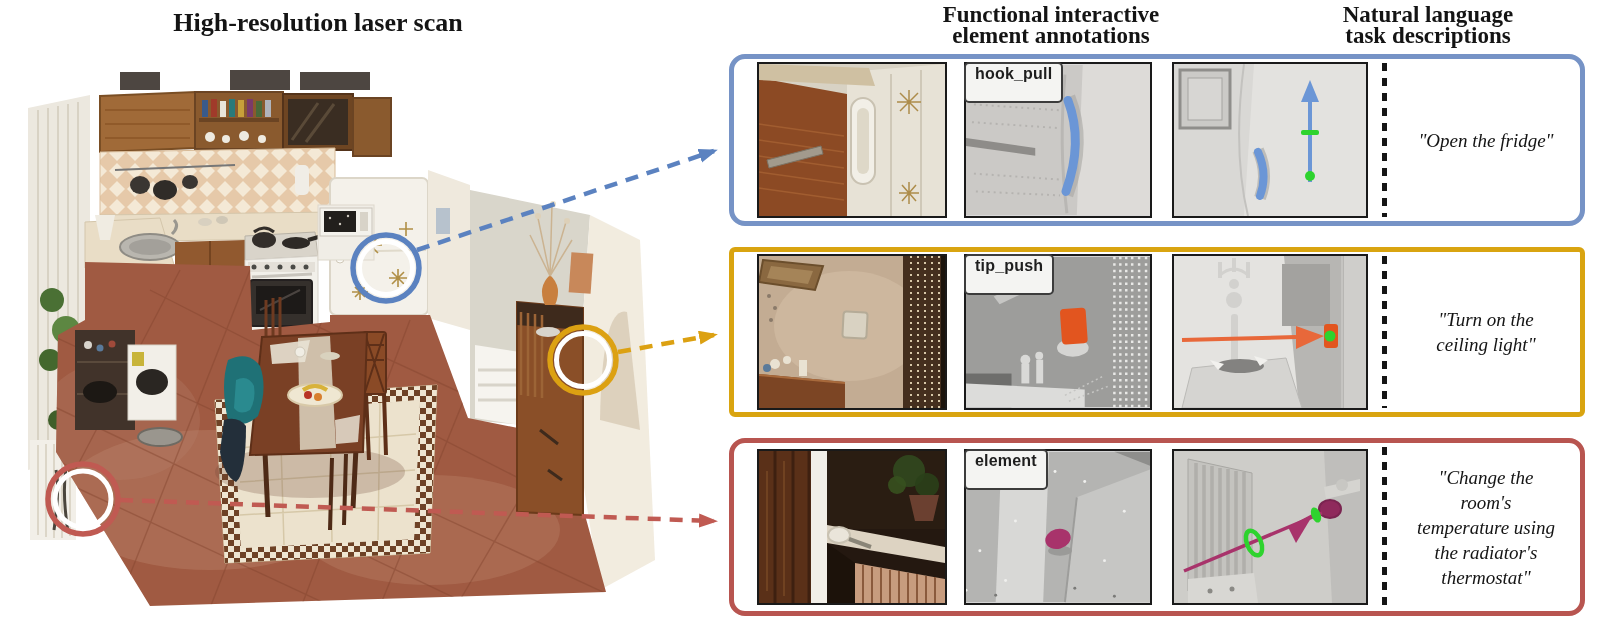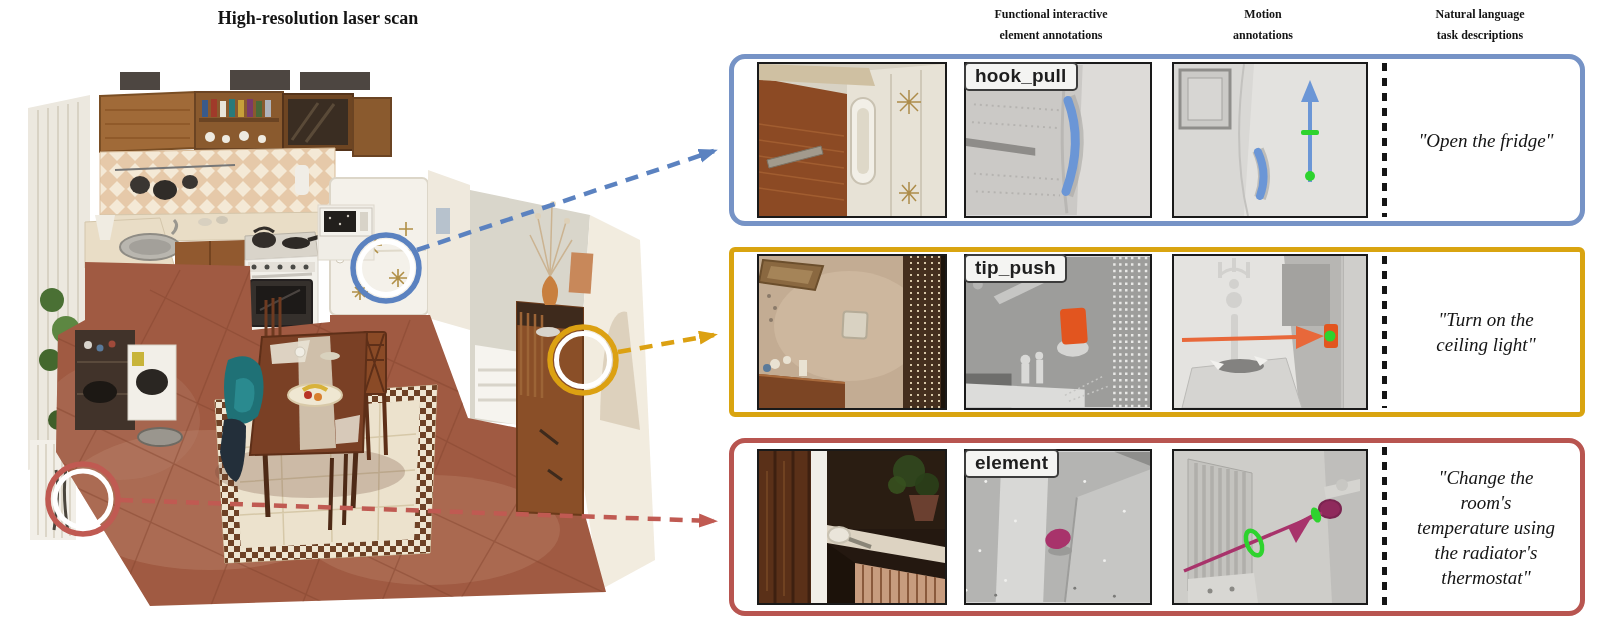--- a/index.html
+++ b/index.html
@@ -1,53 +1,51 @@
 <!DOCTYPE html>
 <html><head>
 <meta charset="utf-8">
 <style>
   html,body{margin:0;padding:0;background:#ffffff;}
   .canvas{position:relative;width:1601px;height:625px;background:#fff;overflow:hidden;
           font-family:"Liberation Serif", serif;color:#141414;}
   .hdr{position:absolute;text-align:center;font-weight:bold;white-space:pre-line;}
-  .scan-title{left:108px;top:8px;width:420px;font-size:18px;}
-  .col-hdr{font-size:12px;line-height:21px;top:4px;}
+  .scan-title{left:108px;top:8px;width:420px;font-size:26px;}
+  .col-hdr{font-size:23px;line-height:21px;top:4px;}
   .col-hdr.c1{left:931px;width:240px;}
   .col-hdr.c2{left:1173px;width:180px;}
-  .col-hdr.c3{left:1370px;width:220px;}
+  .col-hdr.c3{left:1318px;width:220px;}
   .scene{position:absolute;left:0;top:55px;width:700px;height:570px;}
   .overlay{position:absolute;left:0;top:0;width:1601px;height:625px;pointer-events:none;}
   .rowbox{position:absolute;left:729px;width:846px;border:5px solid #888;border-radius:16px;background:#fff;}
   .rb1{top:54px;height:162px;}
   .rb2{top:247px;height:160px;}
   .rb3{top:438px;height:168px;}
   .thumb{position:absolute;top:50%;transform:translateY(-50%);height:152px;border:2px solid #1a1a1a;
          background:#ddd;box-sizing:content-box;}
   .t1{left:23px;width:186px;}
   .t2{left:230px;width:184px;}
   .t3{left:438px;width:192px;}
   .thumb svg{display:block;width:100%;height:100%;}
-  .action-label{position:absolute;top:-2px;left:-2px;padding:1px 9px 2px;background:#f4f4f2;
+  .action-label{position:absolute;top:-2px;left:-2px;padding:1px 9px 18px;background:#f4f4f2;
         border:2px solid #3c3c3c;border-radius:5px;font-family:"Liberation Sans",sans-serif;
-        font-weight:bold;font-size:19px;color:#1e1e1e;letter-spacing:.2px;z-index:3;}
+        font-weight:bold;font-size:16px;color:#1e1e1e;letter-spacing:.2px;z-index:3;}
   .divider{position:absolute;left:648px;top:4px;bottom:4px;width:5px;
         background:repeating-linear-gradient(to bottom,#151515 0 8px,transparent 8px 15px);}
   .task{position:absolute;left:658px;width:188px;top:50%;transform:translateY(-50%);
         text-align:center;font-style:italic;font-size:19px;line-height:25px;white-space:pre-line;}
 </style>
 </head>
 <body>
 
 <div class="canvas">
 
   <div class="hdr scan-title">High-resolution laser scan</div>
   <div class="hdr col-hdr c1">Functional interactive
 element annotations</div>
-  <div class="hdr col-hdr c2">Motion
-annotations</div>
   <div class="hdr col-hdr c3">Natural language
 task descriptions</div>
 
   <svg class="scene" viewBox="0 55 700 570">
     <defs>
       <pattern id="diam" width="18" height="18" patternUnits="userSpaceOnUse">
         <rect width="18" height="18" fill="#e6c9a9"></rect>
         <path d="M9 1 L17 9 L9 17 L1 9 Z" fill="#f4e9d6"></path>
       </pattern>
       <pattern id="chk" width="12" height="12" patternUnits="userSpaceOnUse">

